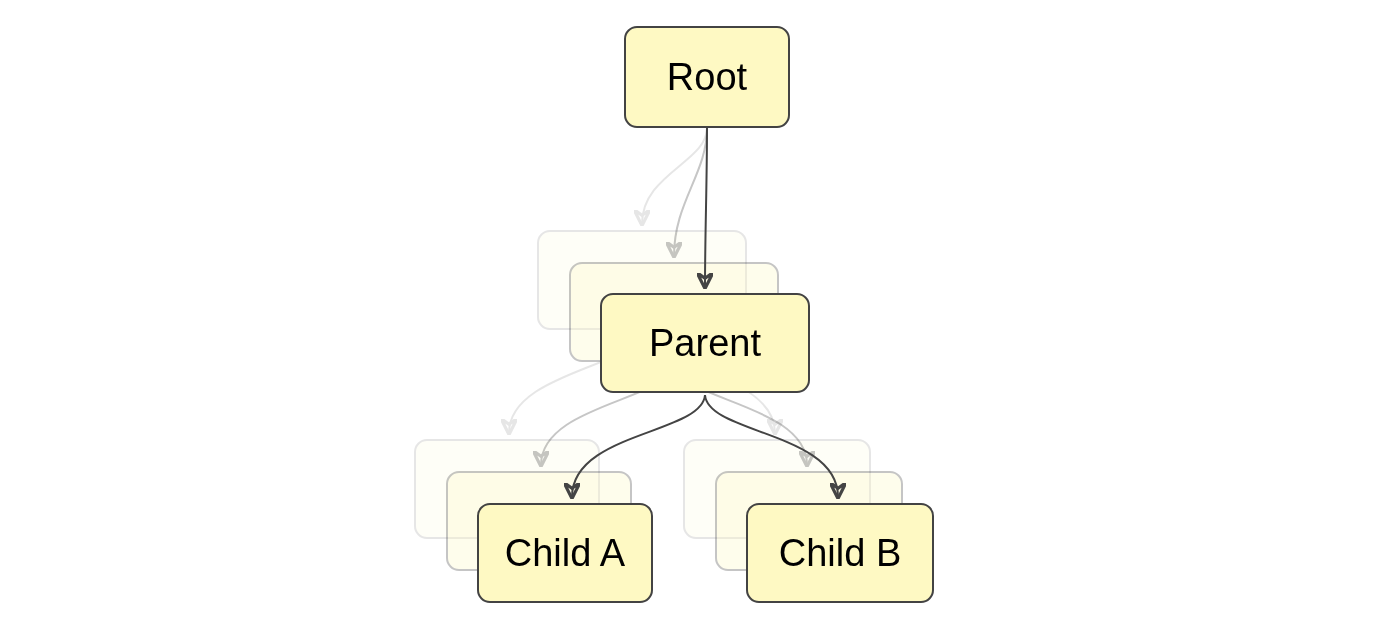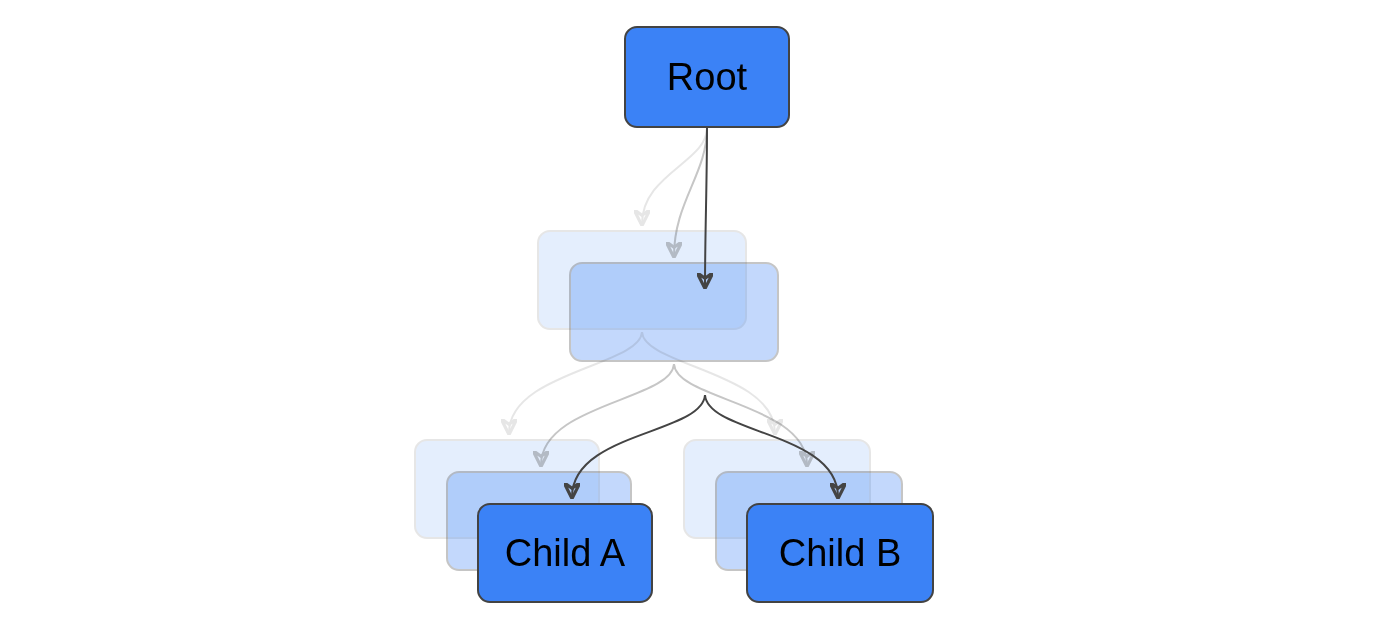--- a/index.html
+++ b/index.html
@@ -7,21 +7,21 @@
     position: relative;
     width: 1400px;
     height: 624px;
     background: #ffffff;
     overflow: hidden;
     font-family: "Liberation Sans", sans-serif;
   }
   .node {
     position: absolute;
     box-sizing: border-box;
-    background: #3b82f6;
+    background: #fef9c3;
     border: 2px solid #434343;
     border-radius: 13px;
     display: flex;
     align-items: center;
     justify-content: center;
     font-size: 38px;
     line-height: 1;
     color: #000000;
     white-space: nowrap;
   }
@@ -85,20 +85,23 @@
     <g opacity="1">
       <path d="M 707 128 C 707 182, 705 234, 705 287" marker-end="url(#arrowhead)"></path>
       <path d="M 705 395 C 702 434, 572 432, 572 497" marker-end="url(#arrowhead)"></path>
       <path d="M 705 395 C 708 434, 838 432, 838 497" marker-end="url(#arrowhead)"></path>
     </g>
   </svg>
 
   <div class="node n-root">
     <span>Root</span>
   </div>
+  <div class="node n-parent">
+    <span>Parent</span>
+  </div>
   <div class="node n-childa">
     <span>Child A</span>
   </div>
   <div class="node n-childb">
     <span>Child B</span>
   </div>
 
 </div>
 
 </body></html>

